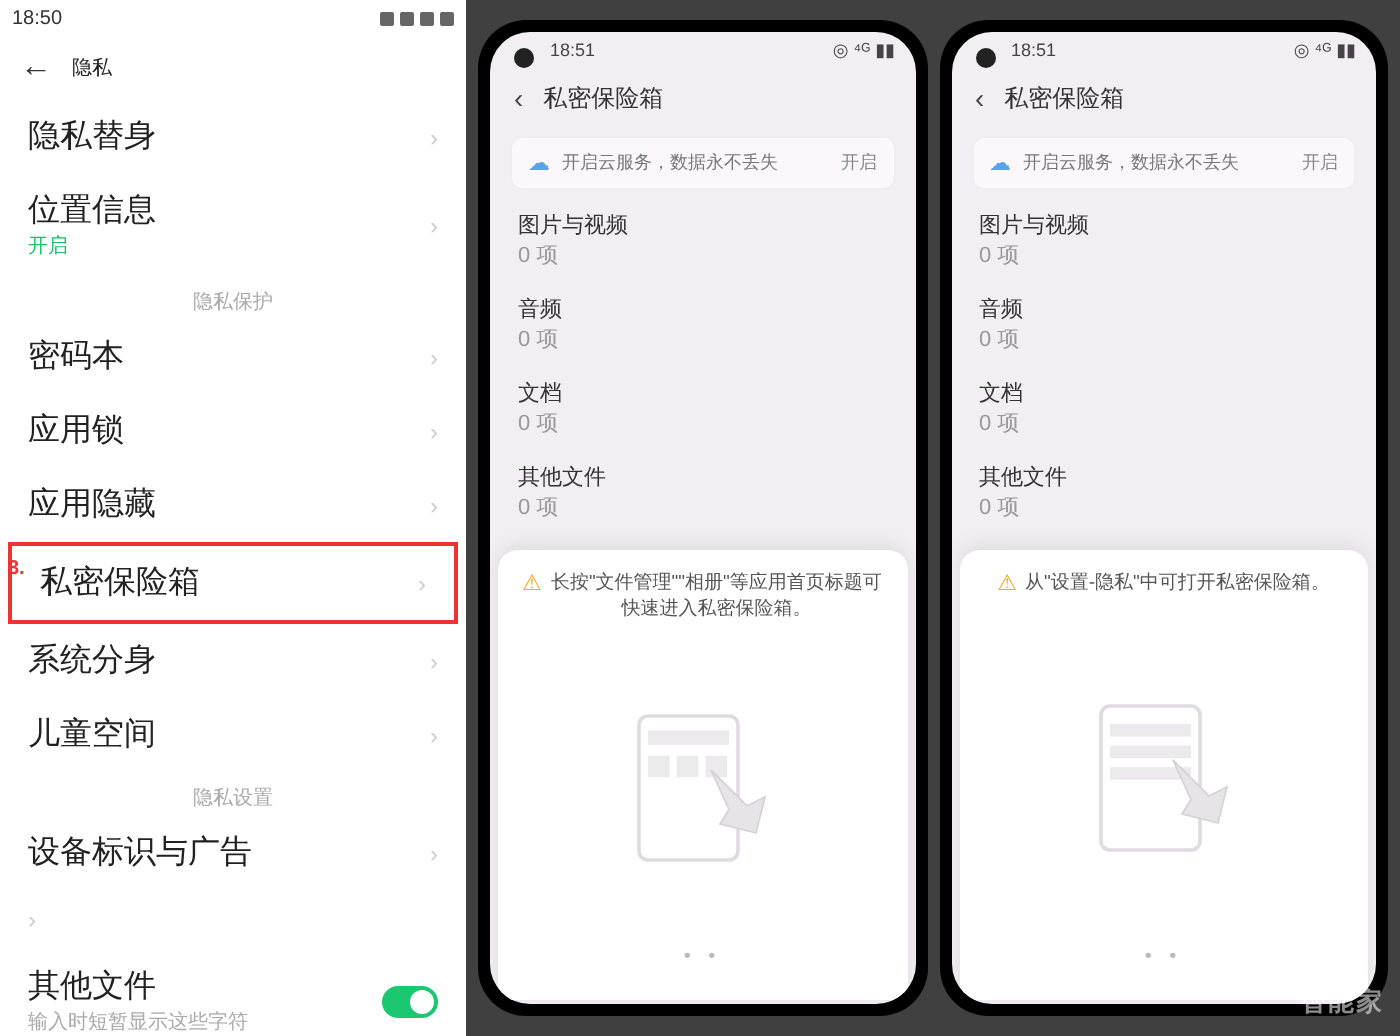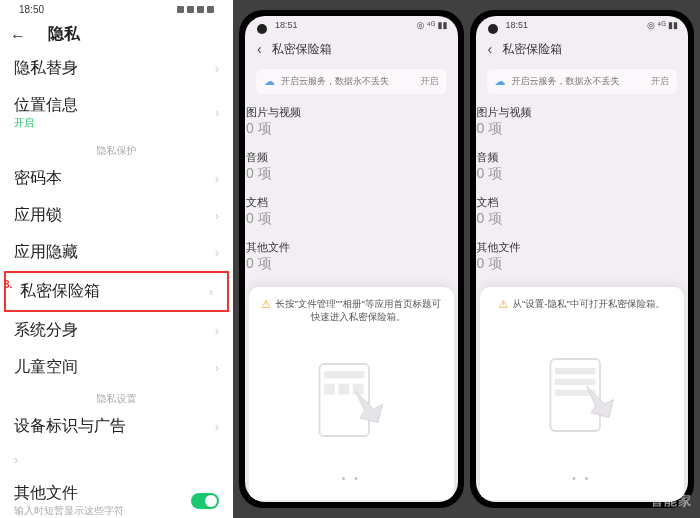--- a/index.html
+++ b/index.html
@@ -1,23 +1,23 @@
 <!DOCTYPE html>
 <html><head>
 <meta charset="utf-8">
 <style>
   * { box-sizing: border-box; margin: 0; padding: 0; }
   body { font-family: -apple-system, "PingFang SC", "Microsoft YaHei", sans-serif; background: #e8e8e8; width: 700px; height: 518px; overflow: hidden; display: flex; }
   .panel-left { width: 233px; height: 518px; background: #fff; display: flex; flex-direction: column; font-size: 12px; }
-  .statusbar { height: 18px; display: flex; align-items: center; justify-content: space-between; padding: 0 19px; font-size: 10px; color: #333; }
+  .statusbar { height: 18px; display: flex; align-items: center; justify-content: space-between; padding: 0 6px; font-size: 10px; color: #333; }
   .statusbar .icons { display: flex; gap: 3px; align-items: center; }
   .statusbar .icons span { width: 7px; height: 7px; background: #666; border-radius: 1px; }
   .header { height: 32px; display: flex; align-items: center; padding: 0 10px; gap: 10px; }
   .header .back { font-size: 16px; color: #333; }
-  .header .title { font-size: 16px; color: #222; font-weight: 700; margin-left: 12px; }
+  .header .title { font-size: 10px; color: #222; font-weight: 400; }
   .list { flex: 1; overflow: hidden; }
   .item { display: flex; justify-content: space-between; align-items: center; padding: 8px 14px; position: relative; }
   .item .label { font-size: 16px; color: #222; }
   .item .sub { font-size: 10px; color: #19c267; }
   .item .sub.gray { color: #aaa; }
   .item .chev { color: #ccc; font-size: 12px; }
   .section { font-size: 10px; color: #aaa; padding: 6px 14px 2px; text-align: center; }
   .highlight { border: 2px solid #e33; margin: 0 4px; }
   .badge { position: absolute; left: -2px; top: 6px; color: #e33; font-size: 10px; font-weight: bold; }
   .toggle { width: 28px; height: 16px; background: #1bc770; border-radius: 8px; position: relative; }
@@ -27,23 +27,23 @@
   .phone { flex: 1; background: #000; border-radius: 24px; padding: 6px; position: relative; }
   .screen { width: 100%; height: 100%; border-radius: 20px; background: #f3eef4; overflow: hidden; display: flex; flex-direction: column; }
   .cam { position: absolute; top: 14px; left: 18px; width: 10px; height: 10px; background: #222; border-radius: 50%; z-index: 5; }
   .p-status { height: 18px; display: flex; align-items: center; justify-content: space-between; padding: 0 10px 0 30px; font-size: 9px; color: #444; }
   .p-head { height: 30px; display: flex; align-items: center; padding: 0 12px; gap: 10px; }
   .p-head .bk { font-size: 14px; color: #444; }
   .p-head .tl { font-size: 12px; color: #333; font-weight: 500; }
   .banner { margin: 4px 10px; background: #fbf7fb; border: 1px solid #eee; border-radius: 6px; padding: 6px 8px; display: flex; align-items: center; gap: 6px; font-size: 9px; color: #777; }
   .banner .cloud { color: #5aa3e8; font-size: 11px; }
   .banner .act { margin-left: auto; color: #888; font-size: 9px; }
-  .plist .pit { padding: 6px 1px; }
+  .plist .pit { padding: 6px 14px; }
   .plist .pit .pl { font-size: 11px; color: #333; }
-  .plist .pit .ps { font-size: 14px; color: #999; }
+  .plist .pit .ps { font-size: 11px; color: #999; }
   .tip-card { margin-top: auto; margin: 8px 4px 2px; background: #fff; border-radius: 10px 10px 0 0; flex: 1; padding: 10px 12px; display: flex; flex-direction: column; box-shadow: 0 -3px 10px rgba(0,0,0,0.08); }
   .tip-text { font-size: 9.5px; color: #555; text-align: center; line-height: 1.4; display: flex; align-items: flex-start; gap: 4px; justify-content: center; }
   .tip-text .warn { color: #f6a623; font-size: 11px; }
   .illus { flex: 1; display: flex; align-items: center; justify-content: center; margin-top: 6px; }
   .illus svg { width: 90px; height: 90px; opacity: 0.75; }
   .dots { text-align: center; font-size: 10px; color: #bbb; padding: 2px 0 6px; letter-spacing: 3px; }
   .watermark { position: absolute; right: 8px; bottom: 8px; font-size: 13px; color: rgba(255,255,255,0.55); font-weight: bold; letter-spacing: 1px; }
 </style>
 </head>
 <body>

